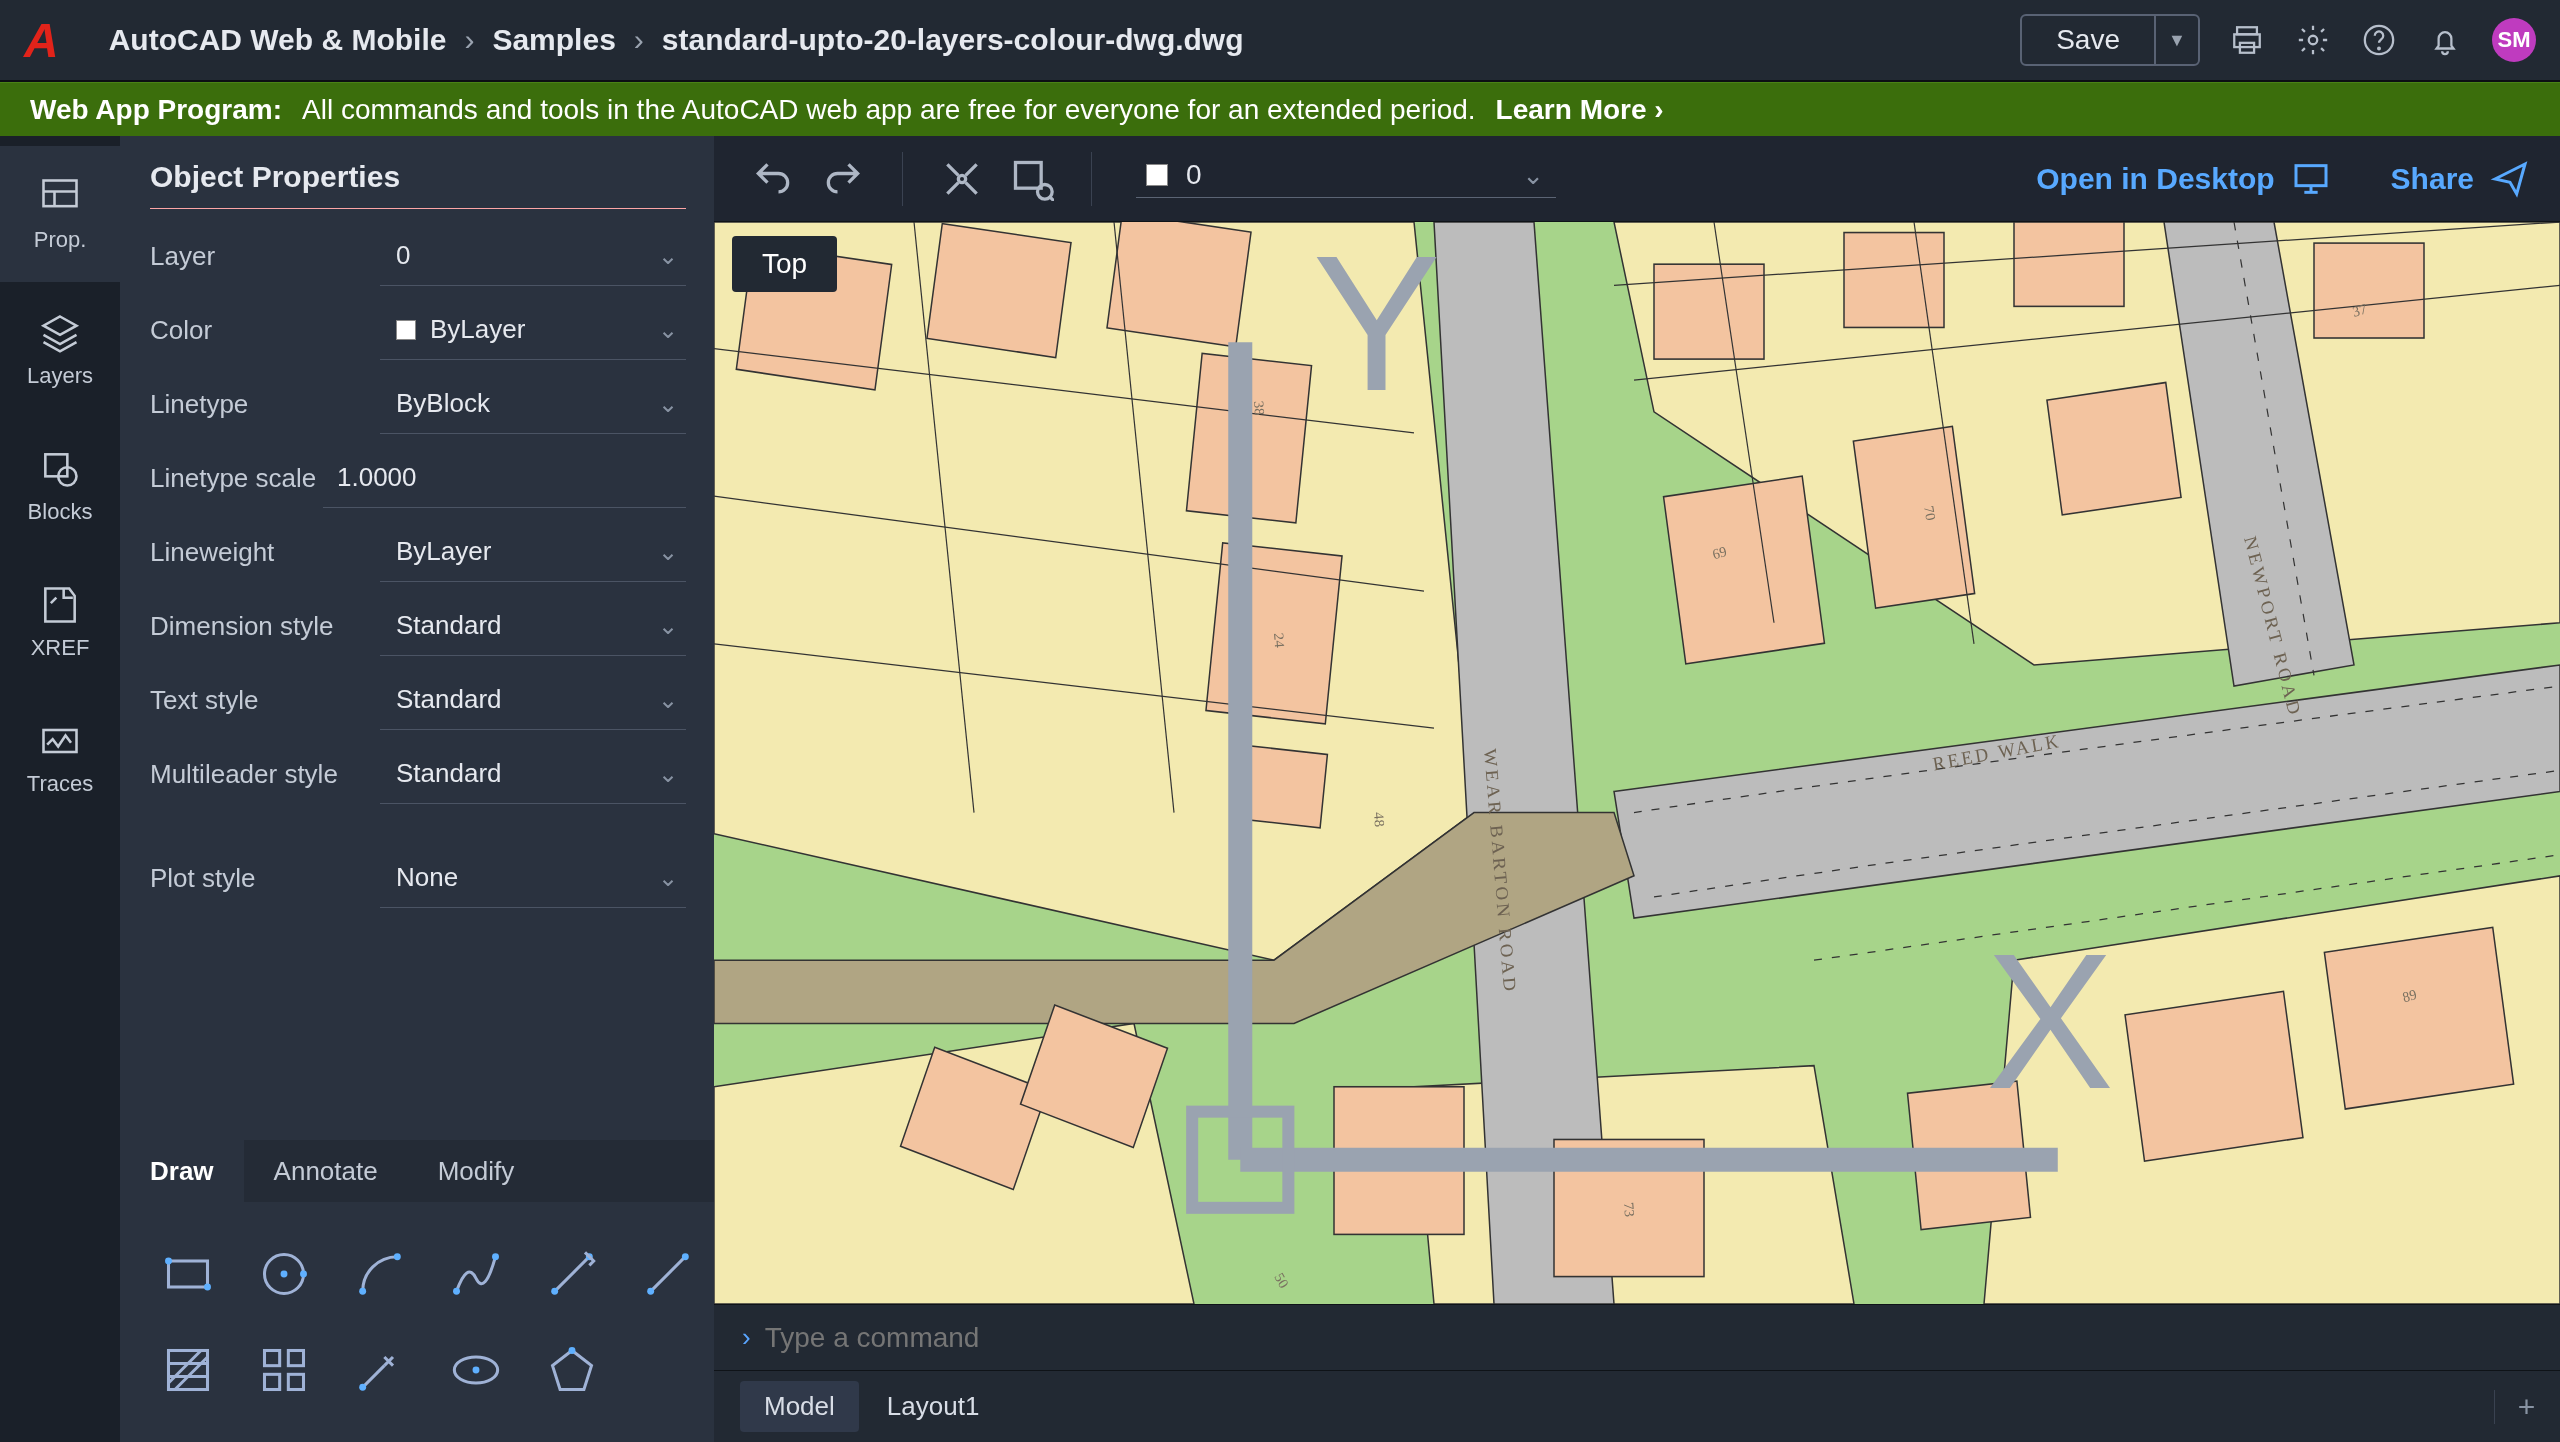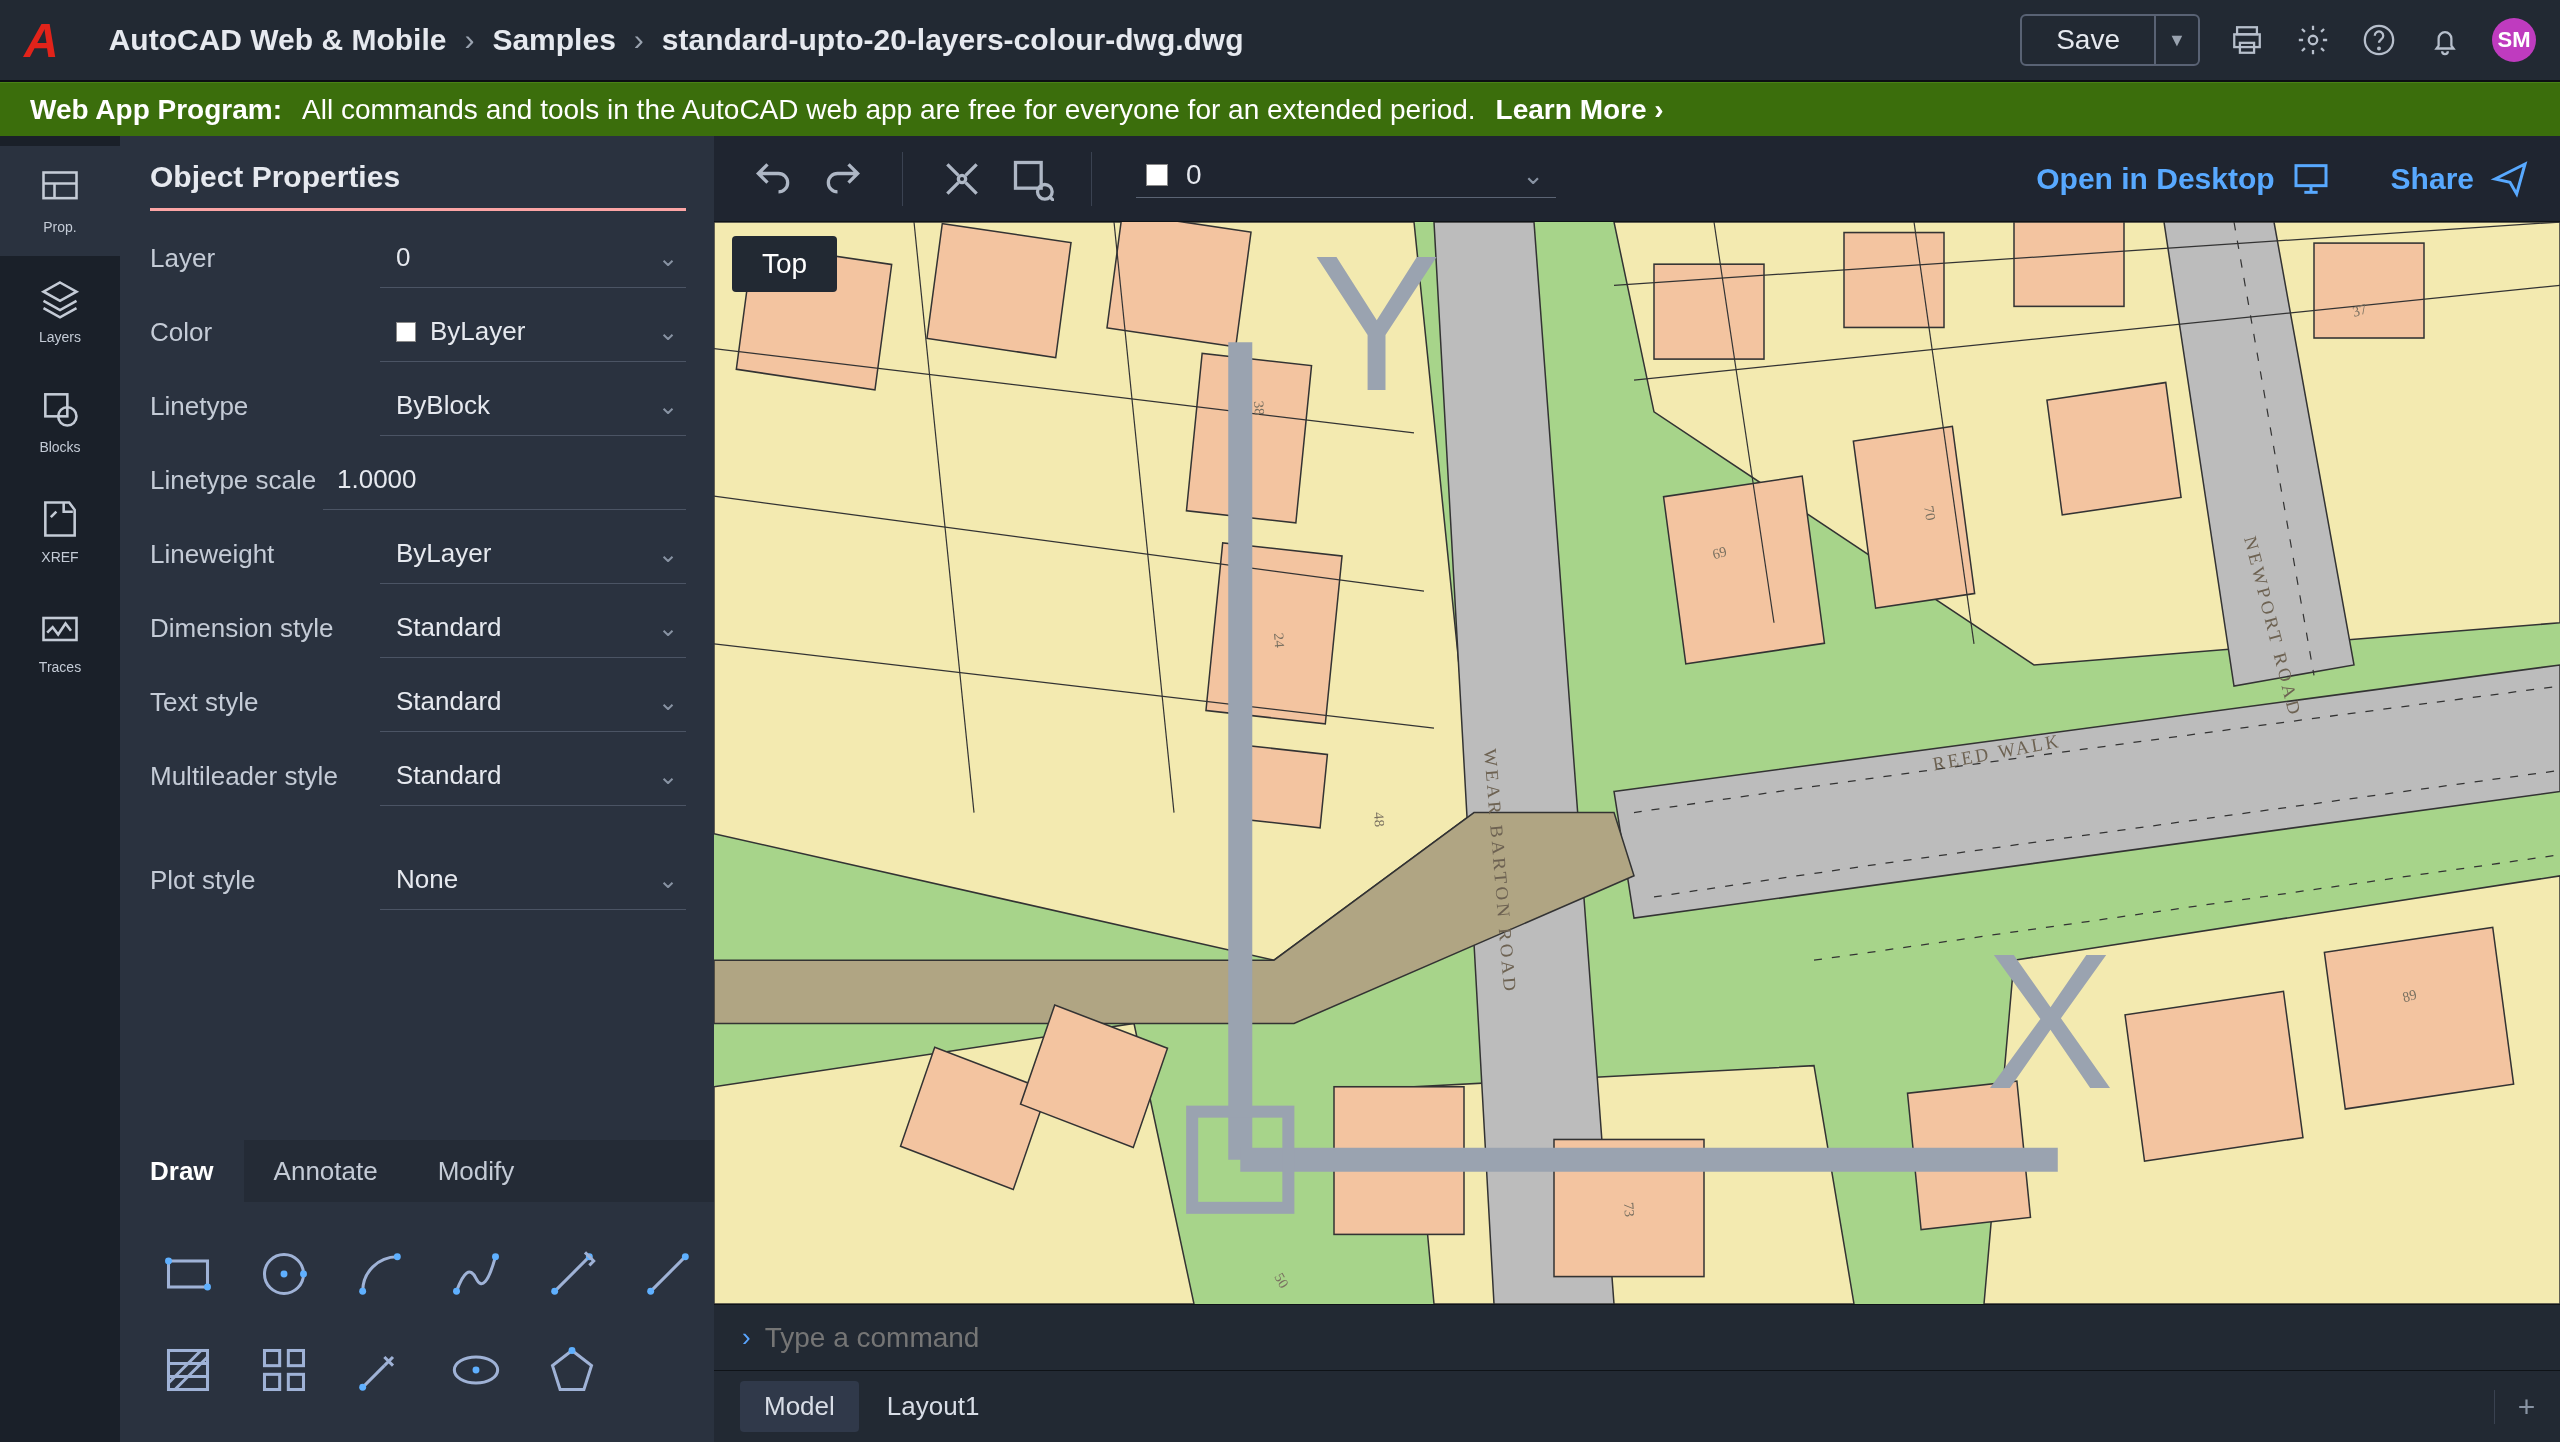--- a/index.html
+++ b/index.html
@@ -13,26 +13,26 @@
   .save-btn { padding:8px 34px; font-size:28px; color:#e6e9ef; background:none; border:none; cursor:pointer; }
   .save-caret { width:44px; border-left:2px solid #596274; display:flex;align-items:center;justify-content:center;color:#9aa3b0;cursor:pointer; font-size:18px;}
   .top-icon { width:38px; height:38px; color:#b7bfcc; cursor:pointer; display:flex;align-items:center;justify-content:center; }
   .top-icon svg { width:34px; height:34px; stroke:#b7bfcc; fill:none; stroke-width:1.6; }
   .avatar { width:44px;height:44px;border-radius:50%;background:#bf3bbf;color:#fff;display:flex;align-items:center;justify-content:center;font-size:22px;font-weight:600;}
   .banner { display:flex; align-items:center; height:54px; background:#3b6e0c; color:#fff; padding:0 30px; font-size:28px; gap:20px; border-top:1px solid #4a8216;}
   .banner .bold { font-weight:700; }
   .banner .learn { font-weight:700; cursor:pointer; }
   .main { display:flex; height:calc(1442px - 82px - 54px); }
   .sidebar-rail { width:120px; background:#1a2029; display:flex; flex-direction:column; padding-top:10px;}
-  .rail-item { height:110px; display:flex;flex-direction:column;align-items:center;justify-content:center;gap:8px; color:#c4cbd6; cursor:pointer; font-size:14px; }
+  .rail-item { height:136px; display:flex;flex-direction:column;align-items:center;justify-content:center;gap:8px; color:#c4cbd6; cursor:pointer; font-size:22px; }
   .rail-item.active { background:#2a323f; }
   .rail-item svg { width:44px;height:44px;stroke:#c4cbd6;fill:none;stroke-width:1.4; }
   .properties-panel { width:594px; background:#2a323f; display:flex; flex-direction:column; }
   .prop-scroll { flex:1; padding:24px 28px 10px 30px; }
-  .prop-heading { font-size:30px; font-weight:700; margin-bottom:10px; color:#e6e9ef; border-bottom:3px solid #fca5a5; padding-bottom:14px;}
+  .prop-heading { font-size:30px; font-weight:700; margin-bottom:10px; color:#e6e9ef; border-bottom:1px solid #fca5a5; padding-bottom:14px;}
   .prop-row { display:flex; align-items:center; height:74px; }
   .prop-label { width:230px; font-size:26px; color:#c4cbd6; }
   .prop-field { flex:1; border-bottom:1px solid #4b5464; height:60px; display:flex; align-items:center; padding:0 8px 0 16px; font-size:26px; color:#e6e9ef; cursor:pointer; }
   .prop-field .chev-down { margin-left:auto; color:#8893a3; font-size:24px; }
   .prop-field .swatch { width:20px;height:20px;border:1.5px solid #888; background:#fff; margin-right:14px; }
   .prop-input { flex:1; border:none; border-bottom:1px solid #4b5464; background:none; color:#e6e9ef; font-size:26px; height:60px; padding:0 14px; outline:none;}
   .tabs-strip { display:flex; background:#242b36; height:62px;}
   .tabs-strip .tab { padding:0 30px; display:flex;align-items:center; font-size:26px; color:#c4cbd6; cursor:pointer; }
   .tabs-strip .tab.active { background:#2a323f; color:#fff; font-weight:600;}
   .tool-grid { padding:24px 20px; display:grid; grid-template-columns:repeat(7, 96px); grid-auto-rows:96px; gap:0;}

